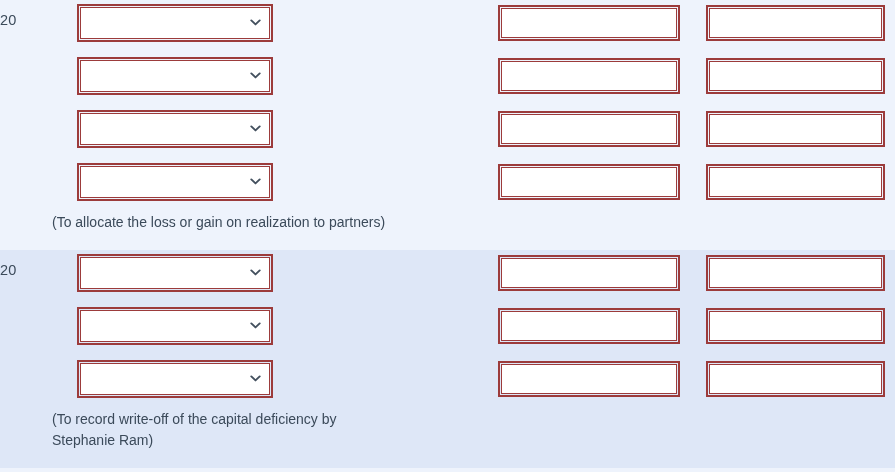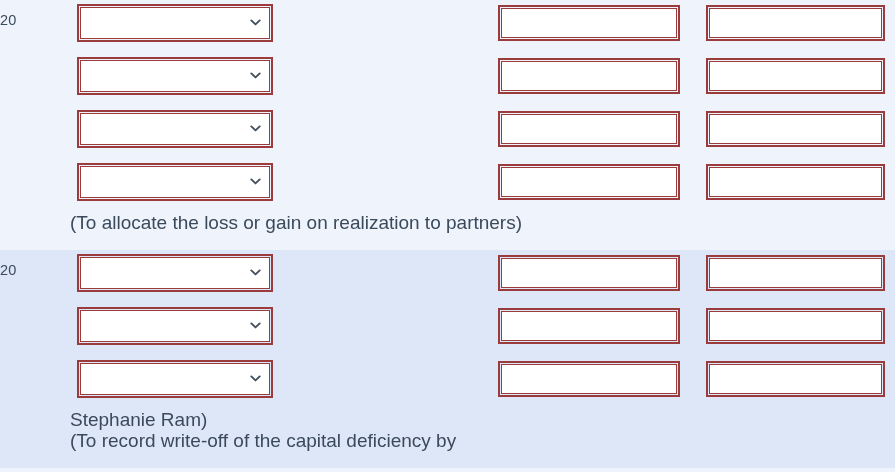--- a/index.html
+++ b/index.html
@@ -107,22 +107,22 @@
     font-size: 13px;
     color: #3b4a5a;
     text-align: right;
   }
   input.amount-debit  { left: 501px; top: 8px; width: 176px; }
   input.amount-credit { left: 709px; top: 8px; width: 173px; }
 
   
   .entry-caption {
     position: relative;
-    padding: 0 0 0 70px;
-    font-size: 19px;
+    padding: 0 0 0 52px;
+    font-size: 14px;
     line-height: 21.5px;
     color: #3b4a5a;
     max-width: 470px;
   }
   .caption-line { display: block; white-space: pre; }
 
   .section-pad-bottom { height: 16px; }
 </style>
 </head>
 <body>
@@ -215,18 +215,18 @@
           <span class="select-chevron">
             <svg width="11" height="11" viewBox="0 0 11 11" xmlns="http://www.w3.org/2000/svg">
               <path d="M1.3 3.4 L5.5 7.4 L9.7 3.4" fill="none" stroke="#43505e" stroke-width="1.9" stroke-linecap="round" stroke-linejoin="round"></path>
             </svg>
           </span>
         </div>
         <input type="text" class="amount-input amount-debit" value="" style="">
         <input type="text" class="amount-input amount-credit" value="" style="">
       </div>
       <div class="entry-caption">
+        <span class="caption-line">(To record write-off of the capital deficiency by</span>
         <span class="caption-line">Stephanie Ram)</span>
-        <span class="caption-line">(To record write-off of the capital deficiency by</span>
       </div>
       <div class="section-pad-bottom"></div>
     </div>
   </div>
 
 </body></html>

